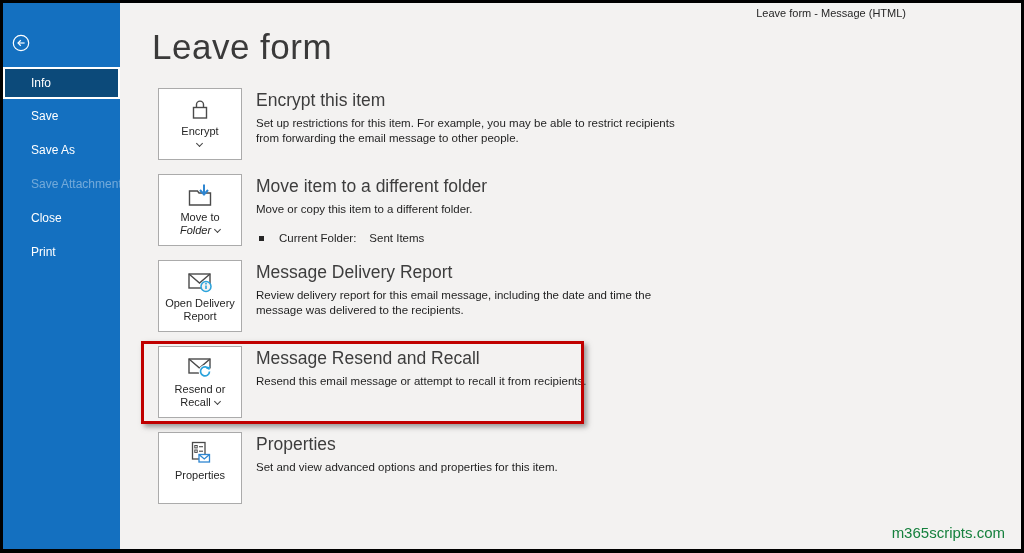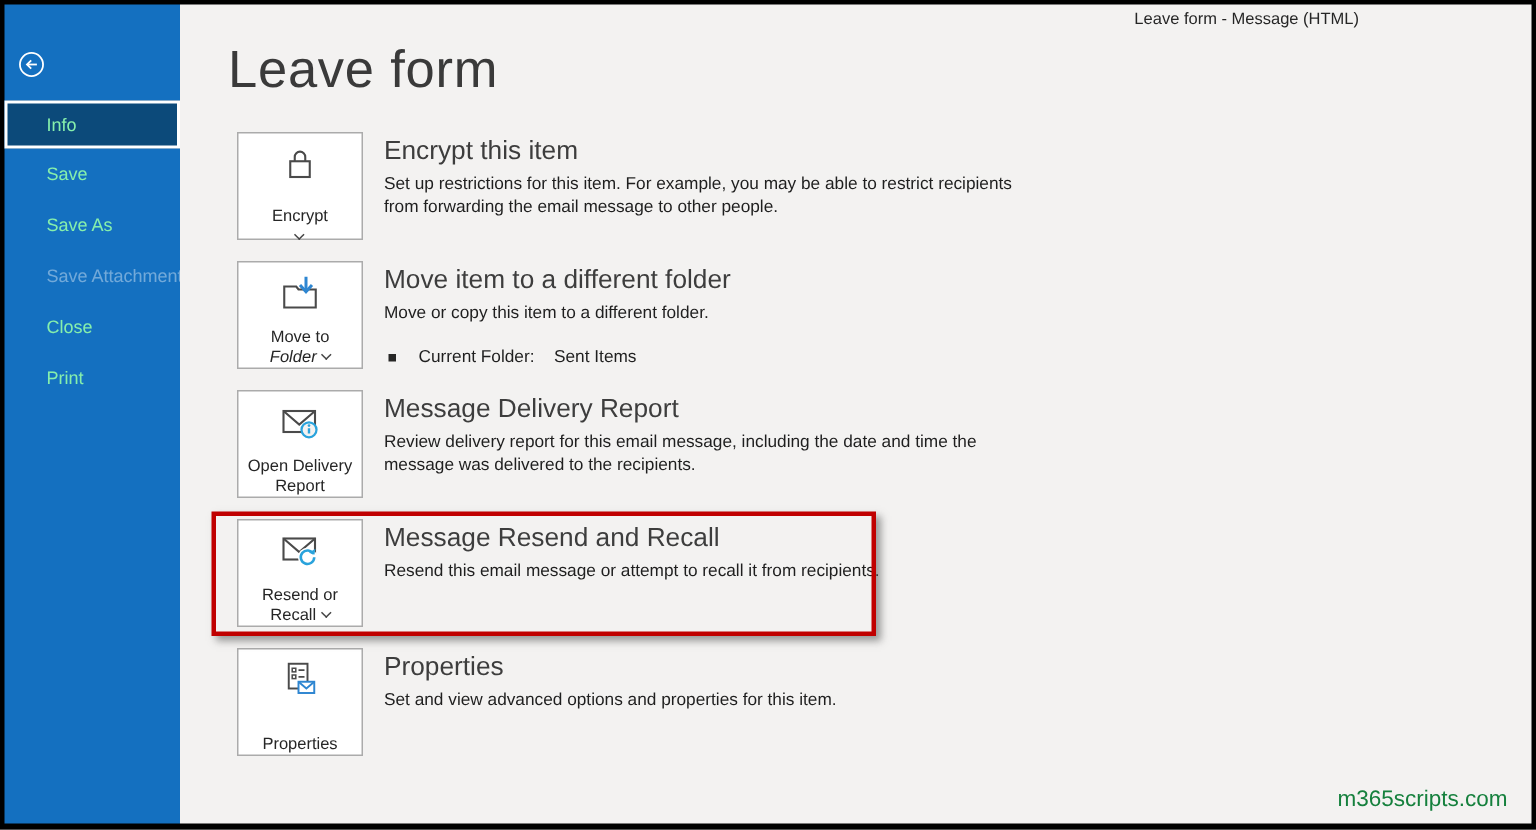--- a/index.html
+++ b/index.html
@@ -27,21 +27,21 @@
   }
   .back-btn {
     position:absolute; top:31px; left:9px;
     width:18px; height:18px;
     cursor:pointer;
   }
   .nav { position:absolute; top:64px; left:0; right:0; }
   .nav-item {
     height:34px; line-height:34px;
     padding-left:28px;
-    color:#86efac; font-size:12px;
+    color:#ffffff; font-size:12px;
     cursor:pointer;
     white-space:nowrap;
   }
   .nav-item.selected {
     height:32px; line-height:28px;
     background:#0c4a7a;
     border:2px solid #fff;
     padding-left:26px;
   }
   .nav-item.disabled { color:rgba(255,255,255,0.40); cursor:default; }
@@ -69,21 +69,20 @@
   .cmd-btn {
     position:absolute; left:38px; top:0;
     width:84px; height:72px;
     background:#fff;
     border:1px solid #ababab;
     cursor:pointer;
     display:flex; flex-direction:column;
     align-items:center;
     padding-top:6px;
     z-index:2;
-    justify-content:space-between;
   }
   .btn-icon { height:30px; display:flex; align-items:center; justify-content:center; }
   .btn-label { font-size:11px; color:#262626; line-height:13px; text-align:center; }
   .chev {
     display:inline-block;
     width:5px; height:5px;
     border-right:1.3px solid #444;
     border-bottom:1.3px solid #444;
     transform:rotate(45deg);
     margin-left:4px;

